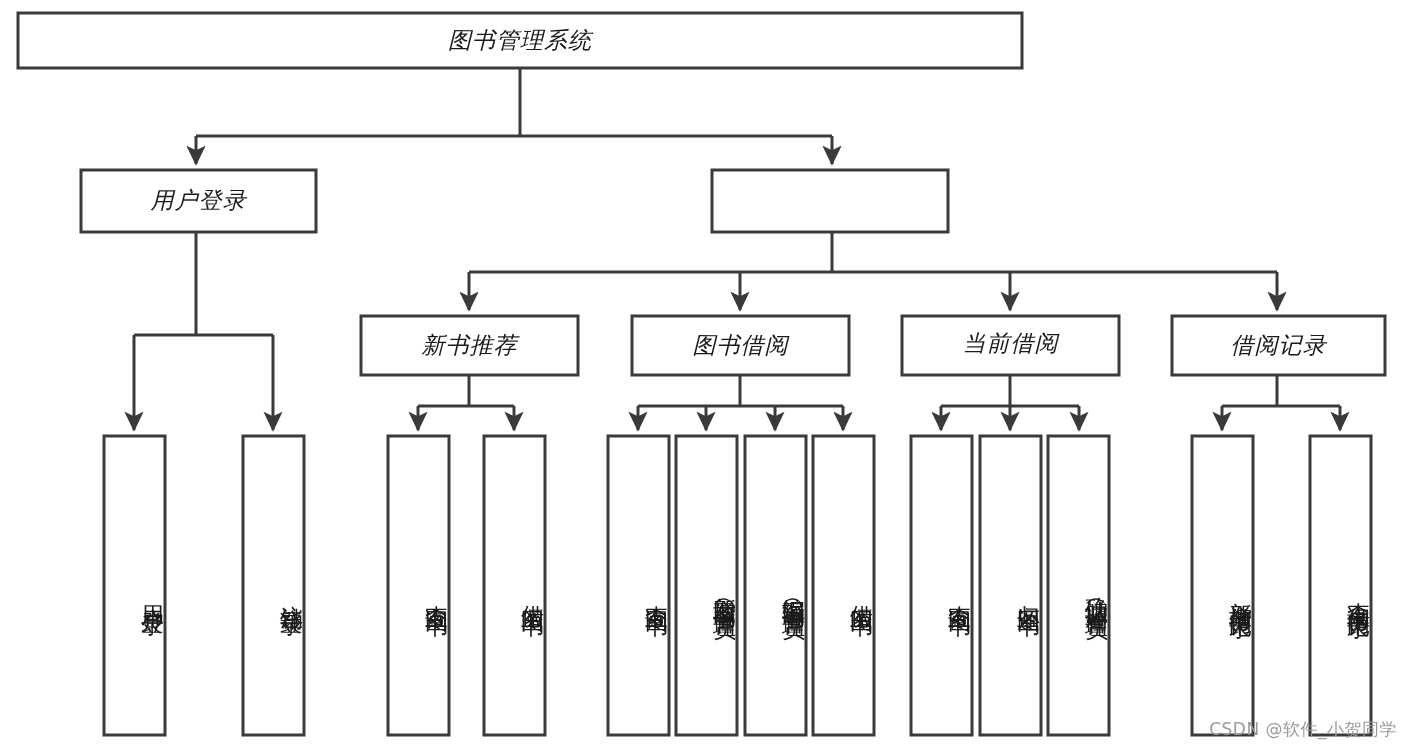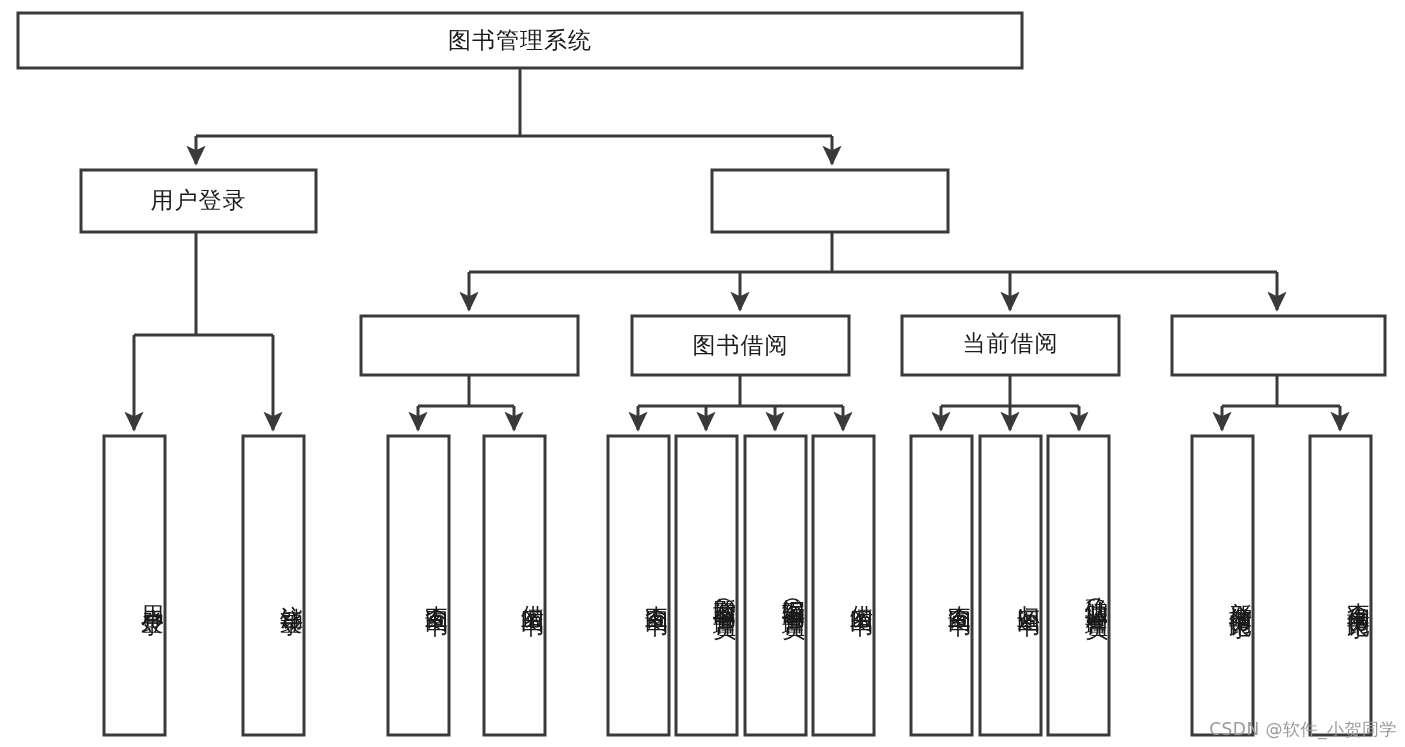--- a/index.html
+++ b/index.html
@@ -48,20 +48,21 @@
     justify-content: center;
     color: #1a1a1a;
     font-family: "DejaVu Sans", "Liberation Sans", sans-serif;
     pointer-events: none;
     box-sizing: border-box;
   }
   .node-label.horizontal {
     font-size: 23px;
     letter-spacing: 1px;
     line-height: 1.1;
+    font-style: italic;
   }
   .node-label.vertical {
     writing-mode: vertical-rl;
     text-orientation: upright;
     font-size: 23px;
     letter-spacing: 3px;
     line-height: 1.1;
     padding-top: 14px;
     align-items: flex-start;
     justify-content: center;
@@ -155,22 +156,24 @@
     <rect class="node-box" x="1048" y="436" width="61" height="299"></rect>
 
     <rect class="node-box" x="1192" y="436" width="61" height="299"></rect>
     <rect class="node-box" x="1310" y="436" width="61" height="299"></rect>
   </svg>
 
   <div class="node-label horizontal" style="left:18px; top:13px; width:1004px; height:55px;">图书管理系统</div>
 
   <div class="node-label horizontal" style="left:81px; top:170px; width:235px; height:62px;">用户登录</div>
 
+  <div class="node-label horizontal" style="left:361px; top:316px; width:217px; height:59px;">新书推荐</div>
   <div class="node-label horizontal" style="left:632px; top:316px; width:217px; height:59px;">图书借阅</div>
   <div class="node-label horizontal" style="left:902px; top:316px; width:217px; height:55px;">当前借阅</div>
+  <div class="node-label horizontal" style="left:1172px; top:316px; width:213px; height:59px;">借阅记录</div>
 
   <div class="node-label vertical" style="left:104px; top:436px; width:61px; height:299px;">用户登录</div>
   <div class="node-label vertical" style="left:243px; top:436px; width:61px; height:299px;">注销登录</div>
 
   <div class="node-label vertical" style="left:388px; top:436px; width:61px; height:299px;">查询图书</div>
   <div class="node-label vertical" style="left:484px; top:436px; width:61px; height:299px;">借阅图书</div>
 
   <div class="node-label vertical" style="left:608px; top:436px; width:61px; height:299px;">查询图书</div>
   <div class="node-label vertical" style="left:676px; top:436px; width:61px; height:299px;">新增图书（管理员）</div>
   <div class="node-label vertical" style="left:745px; top:436px; width:61px; height:299px;">编辑图书（管理员）</div>

